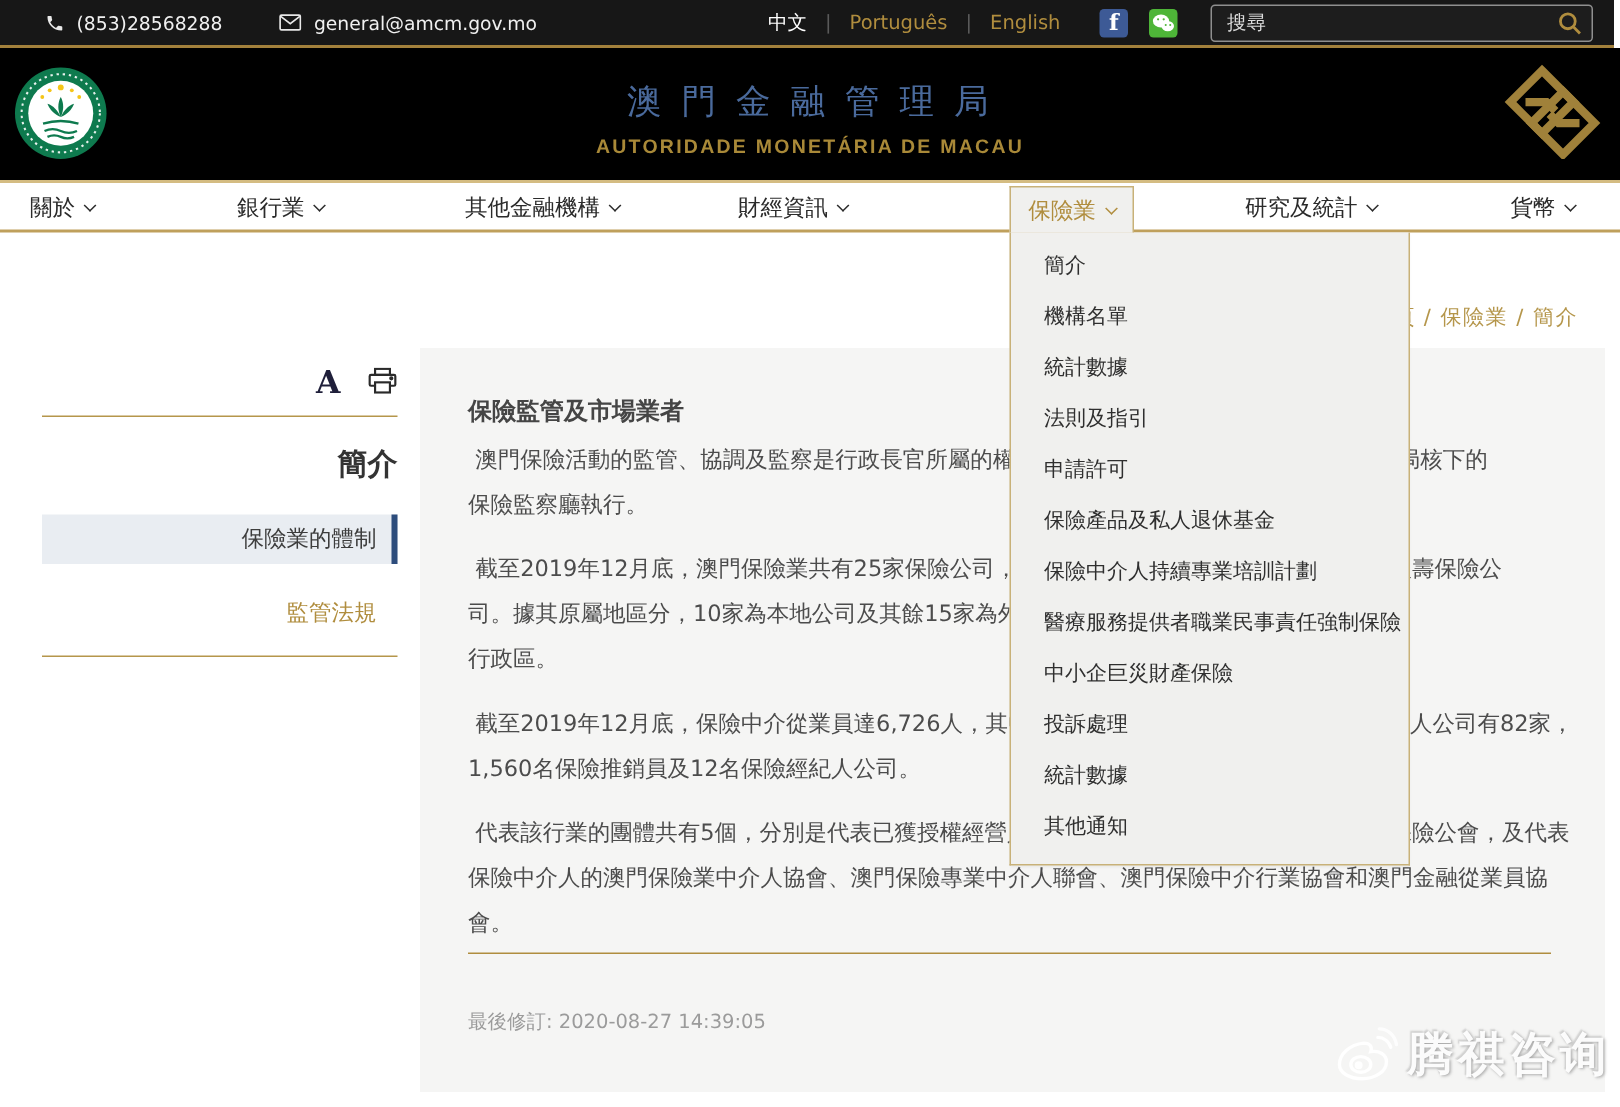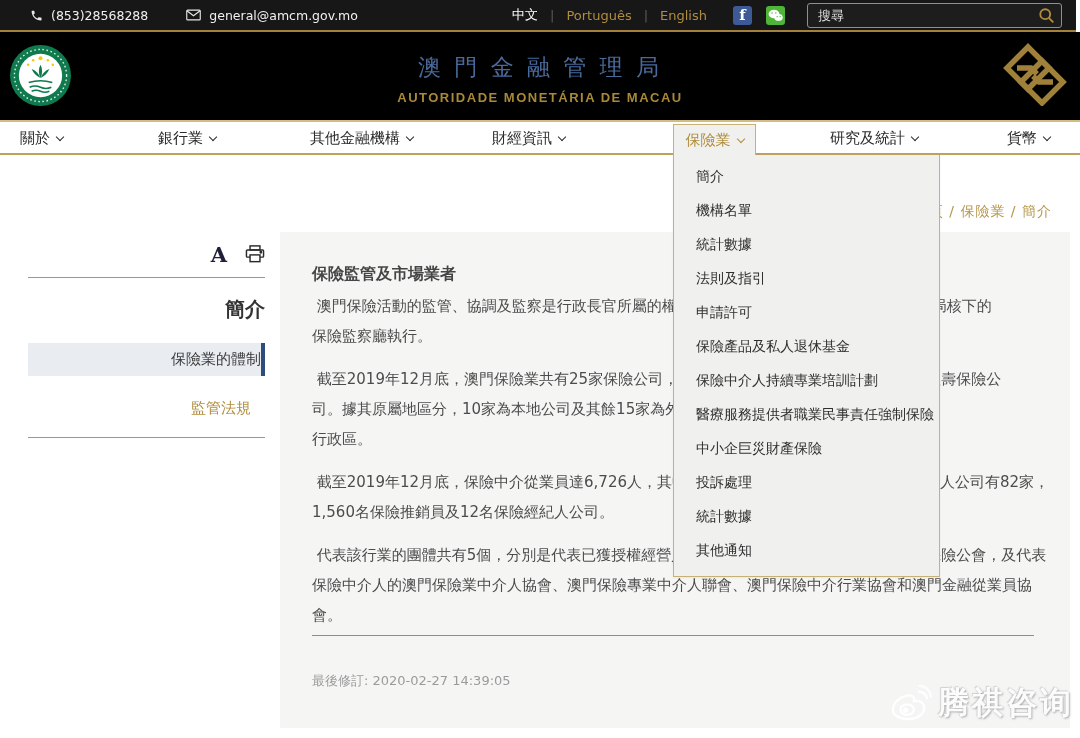--- a/index.html
+++ b/index.html
@@ -99,21 +99,21 @@
     font-size:21px; color:#1f1f3a; cursor:pointer; line-height:1; }
   .print-btn { cursor:pointer; display:flex; }
   .side-hr { position:absolute; left:28px; width:237px; border-top:1.5px solid #b5964b; }
   .hr1 { top:277px; } .hr2 { top:437px; }
   .side-title { position:absolute; top:296px; left:28px; width:237px; text-align:right;
     font-size:20px; font-weight:bold; color:#333; }
   .side-item-active {
     position:absolute; top:343px; left:28px; width:237px; height:33px;
     background:#e9edf2; border-right:4px solid #2d4d7c;
     display:flex; align-items:center; justify-content:flex-end;
-    padding-right:0; font-size:15px; color:#3d3d3d; cursor:pointer;
+    padding-right:10px; font-size:15px; color:#3d3d3d; cursor:pointer;
   }
   .side-item-link {
     position:absolute; top:399px; left:28px; width:223px; text-align:right;
     font-size:15px; color:#b08d3e; cursor:pointer;
   }
 
   
   .panel {
     position:absolute; left:280px; top:232px; width:790px; height:496px;
     background:#f5f5f4;
@@ -285,21 +285,21 @@
     <p class="para"> 截至2019年12月底，澳門保險業共有25家保險公司，當中12家為人壽保險公司及13家為非人壽保險公
 司。據其原屬地區分，10家為本地公司及其餘15家為外資公司，其中大部分來自中國香港特別
 行政區。</p>
     <p class="para"> 截至2019年12月底，保險中介從業員達6,726人，其中個人保險代理人有5,072名，保險代理人公司有82家，
 1,560名保險推銷員及12名保險經紀人公司。</p>
     <p class="para"> 代表該行業的團體共有5個，分別是代表已獲授權經營人壽保險公司及非人壽保險公司的澳門保險公會，及代表
 保險中介人的澳門保險業中介人協會、澳門保險專業中介人聯會、澳門保險中介行業協會和澳門金融從業員協
 會。</p>
   </div>
   <div class="divider"></div>
-  <div class="modified">最後修訂: 2020-02-27 14:39:05</div>
+  <div class="modified">最後修訂: 2020-08-27 14:39:05</div>
 </div>
 
 <div class="dropdown">
   <div class="dd-item">簡介</div>
   <div class="dd-item">機構名單</div>
   <div class="dd-item">統計數據</div>
   <div class="dd-item">法則及指引</div>
   <div class="dd-item">申請許可</div>
   <div class="dd-item">保險產品及私人退休基金</div>
   <div class="dd-item">保險中介人持續專業培訓計劃</div>

